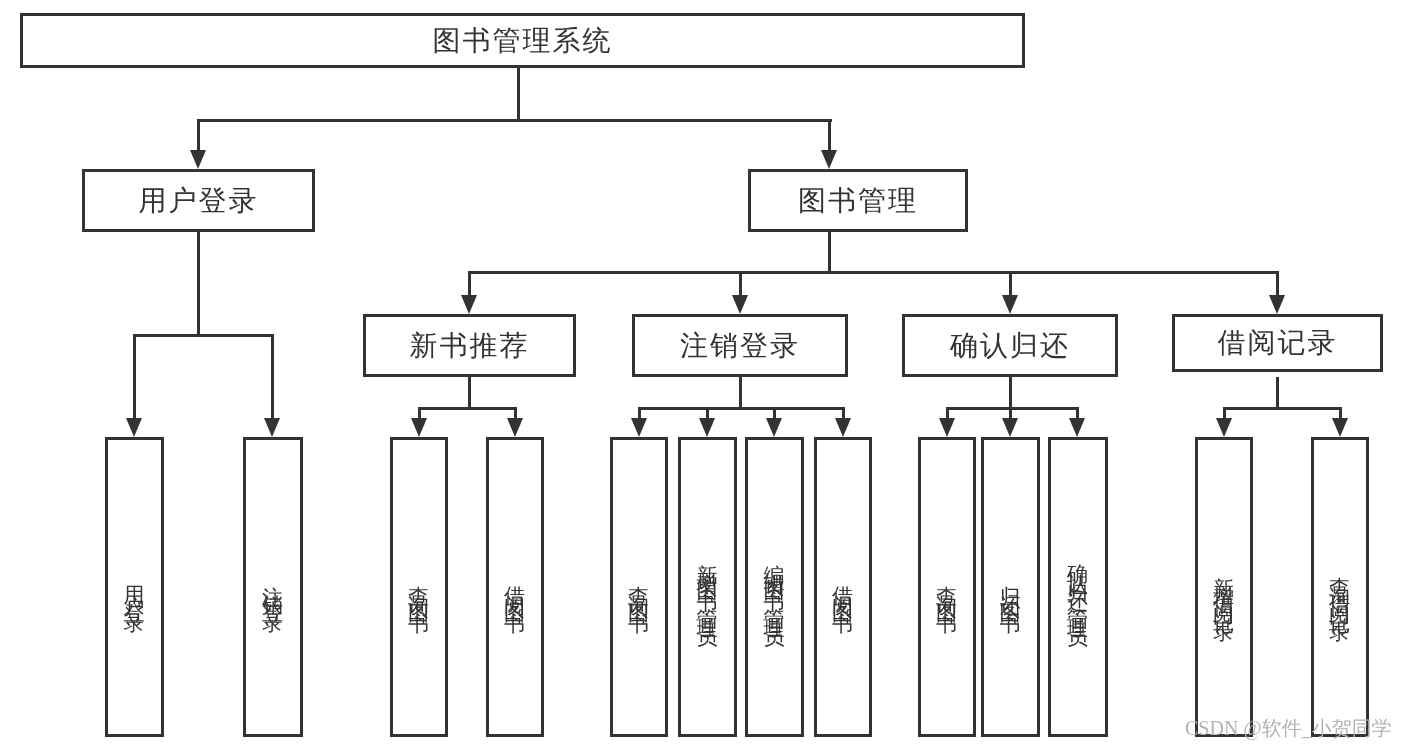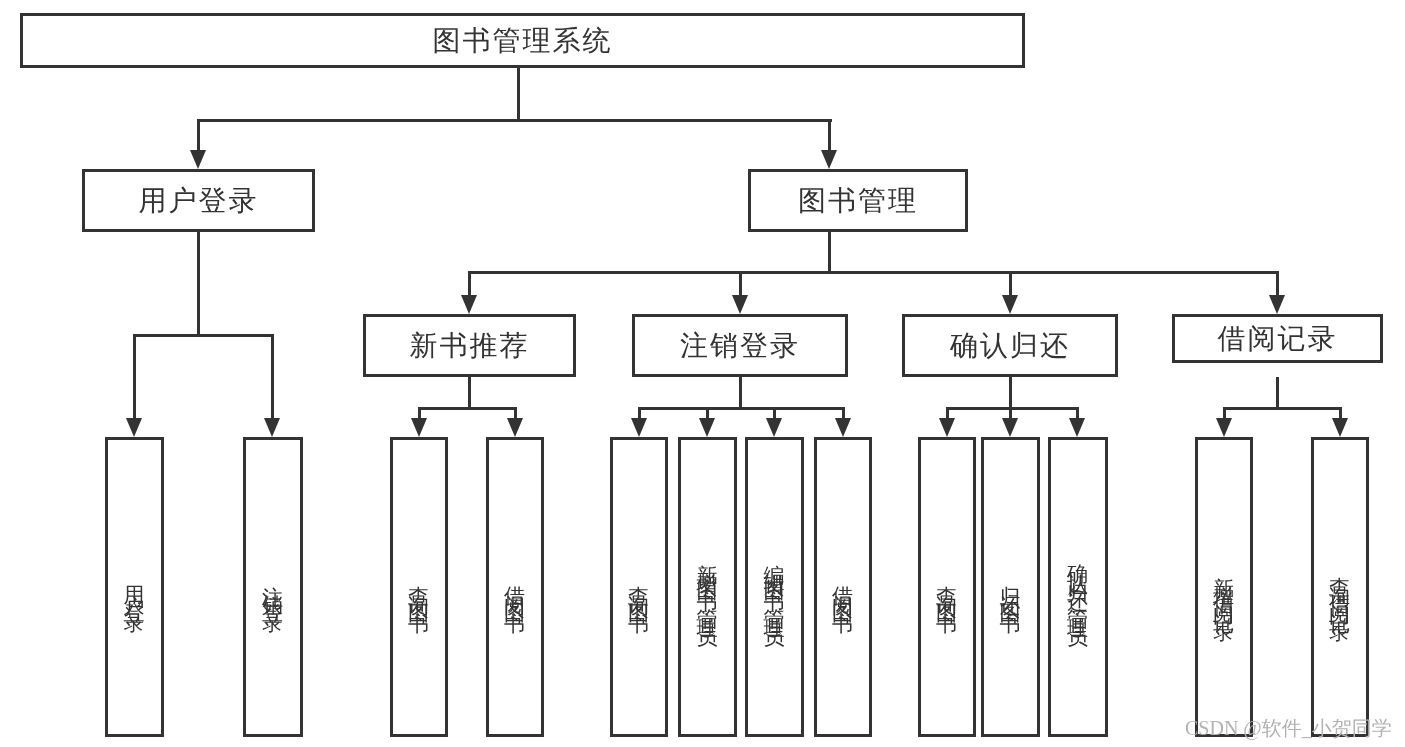--- a/index.html
+++ b/index.html
@@ -79,21 +79,21 @@
   </div>
 
   <div class="box" style="left:632px;top:314px;width:216px;height:63px">
     <span class="hlbl">注销登录</span>
   </div>
 
   <div class="box" style="left:902px;top:314px;width:216px;height:63px">
     <span class="hlbl">确认归还</span>
   </div>
 
-  <div class="box" style="left:1172px;top:314px;width:211px;height:49px">
+  <div class="box" style="left:1172px;top:314px;width:211px;height:58px">
     <span class="hlbl">借阅记录</span>
   </div>
 
   <div class="box" style="left:105px;top:437px;width:59px;height:300px">
     <span class="vlbl">用户登录</span>
   </div>
   <div class="box" style="left:243px;top:437px;width:60px;height:300px">
     <span class="vlbl">注销登录</span>
   </div>
 

